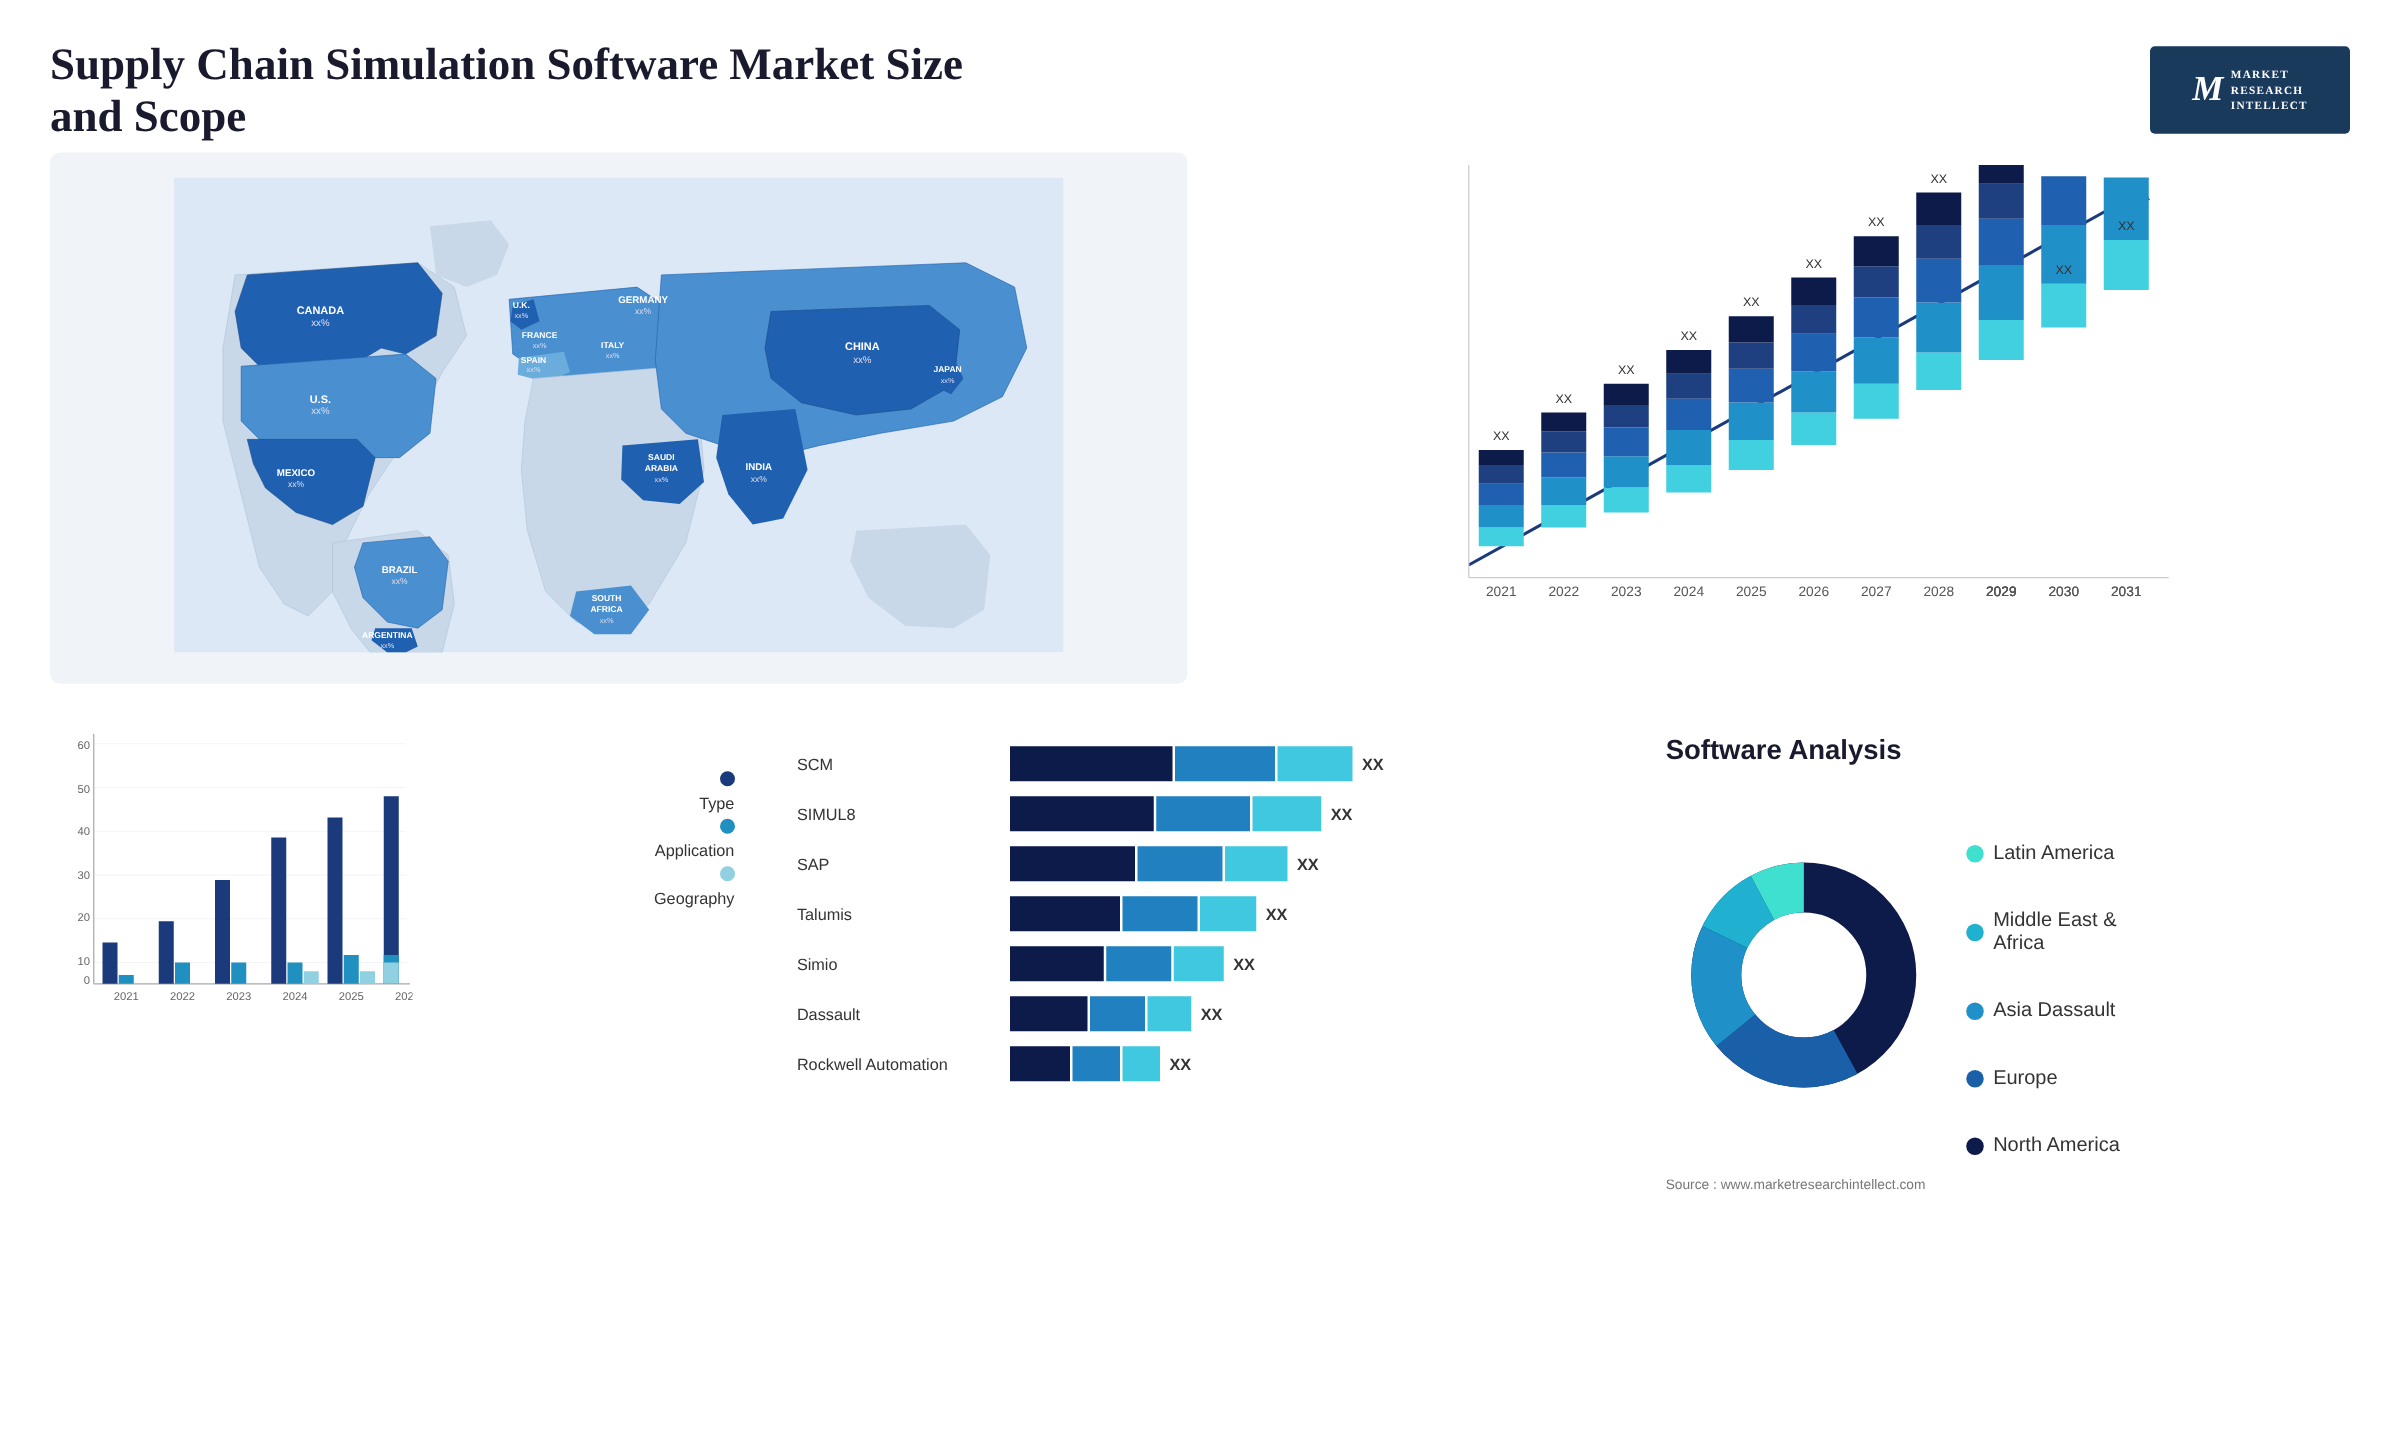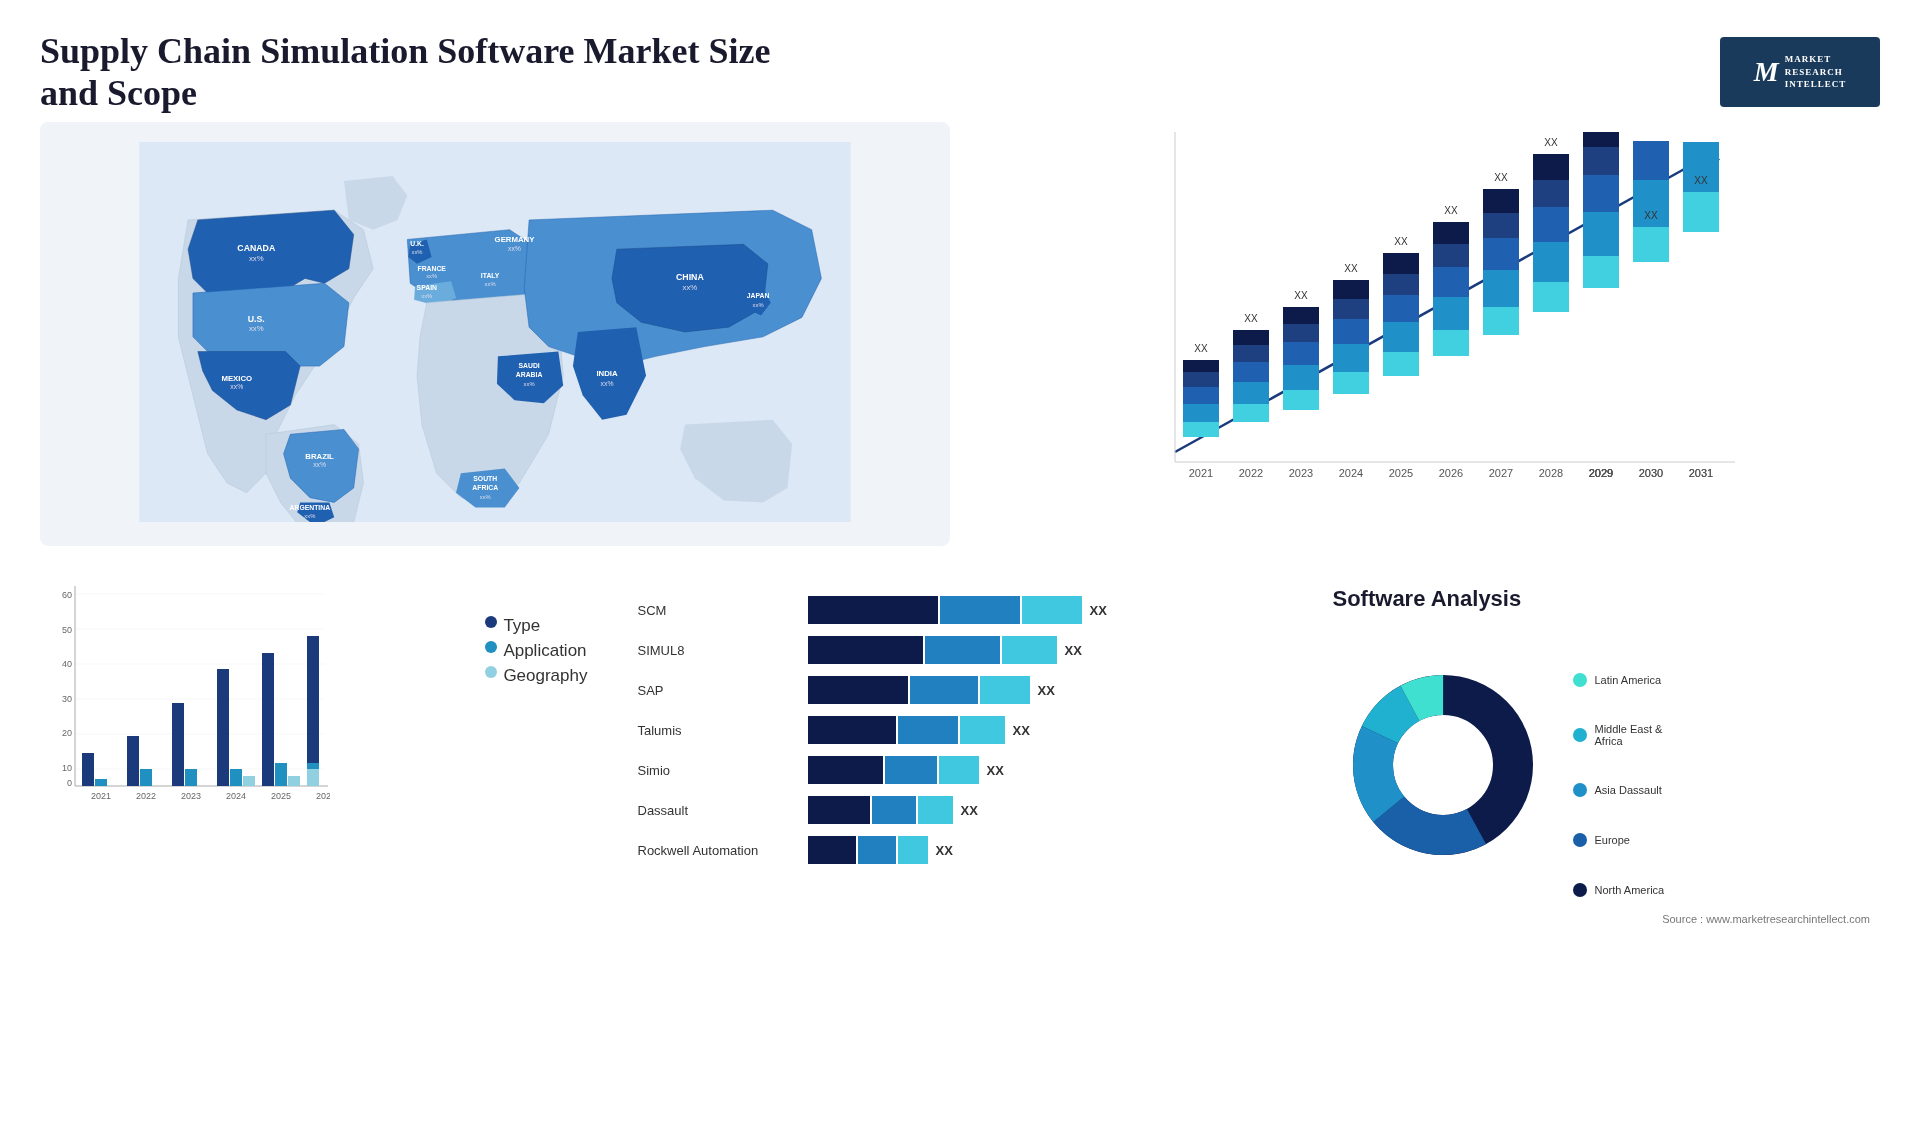--- a/index.html
+++ b/index.html
@@ -105,25 +105,26 @@
       font-size: 22px;
       font-weight: 700;
       color: #1a1a2e;
       margin-bottom: 15px;
     }
     .seg-legend {
       margin-top: 10px;
     }
     .legend-item {
       display: flex;
-      align-items: flex-start;
+      align-items: flex-end;
       gap: 6px;
       margin-bottom: 5px;
-      font-size: 17px;
+      font-size: 13px;
       color: #333;
+      flex-direction: column;
     }
     .legend-dot {
       width: 12px;
       height: 12px;
       border-radius: 50%;
     }
 
     
     .players-chart {
       margin-top: 10px;
@@ -168,34 +169,34 @@
       margin: 10px 0;
     }
     .regional-legend {
       margin-top: 10px;
     }
     .regional-legend-item {
       display: flex;
       align-items: center;
       gap: 8px;
       margin-bottom: 6px;
-      font-size: 11px;
+      font-size: 16px;
       color: #333;
       margin-top: 36px;
     }
     .regional-dot {
       width: 14px;
       height: 14px;
       border-radius: 50%;
       flex-shrink: 0;
     }
 
     
     .source-text {
-      text-align: right;
+      text-align: left;
       font-size: 11px;
       color: #777;
       margin-top: 10px;
     }
 
     
     .map-svg-wrap {
       width: 100%;
       height: 380px;
     }

